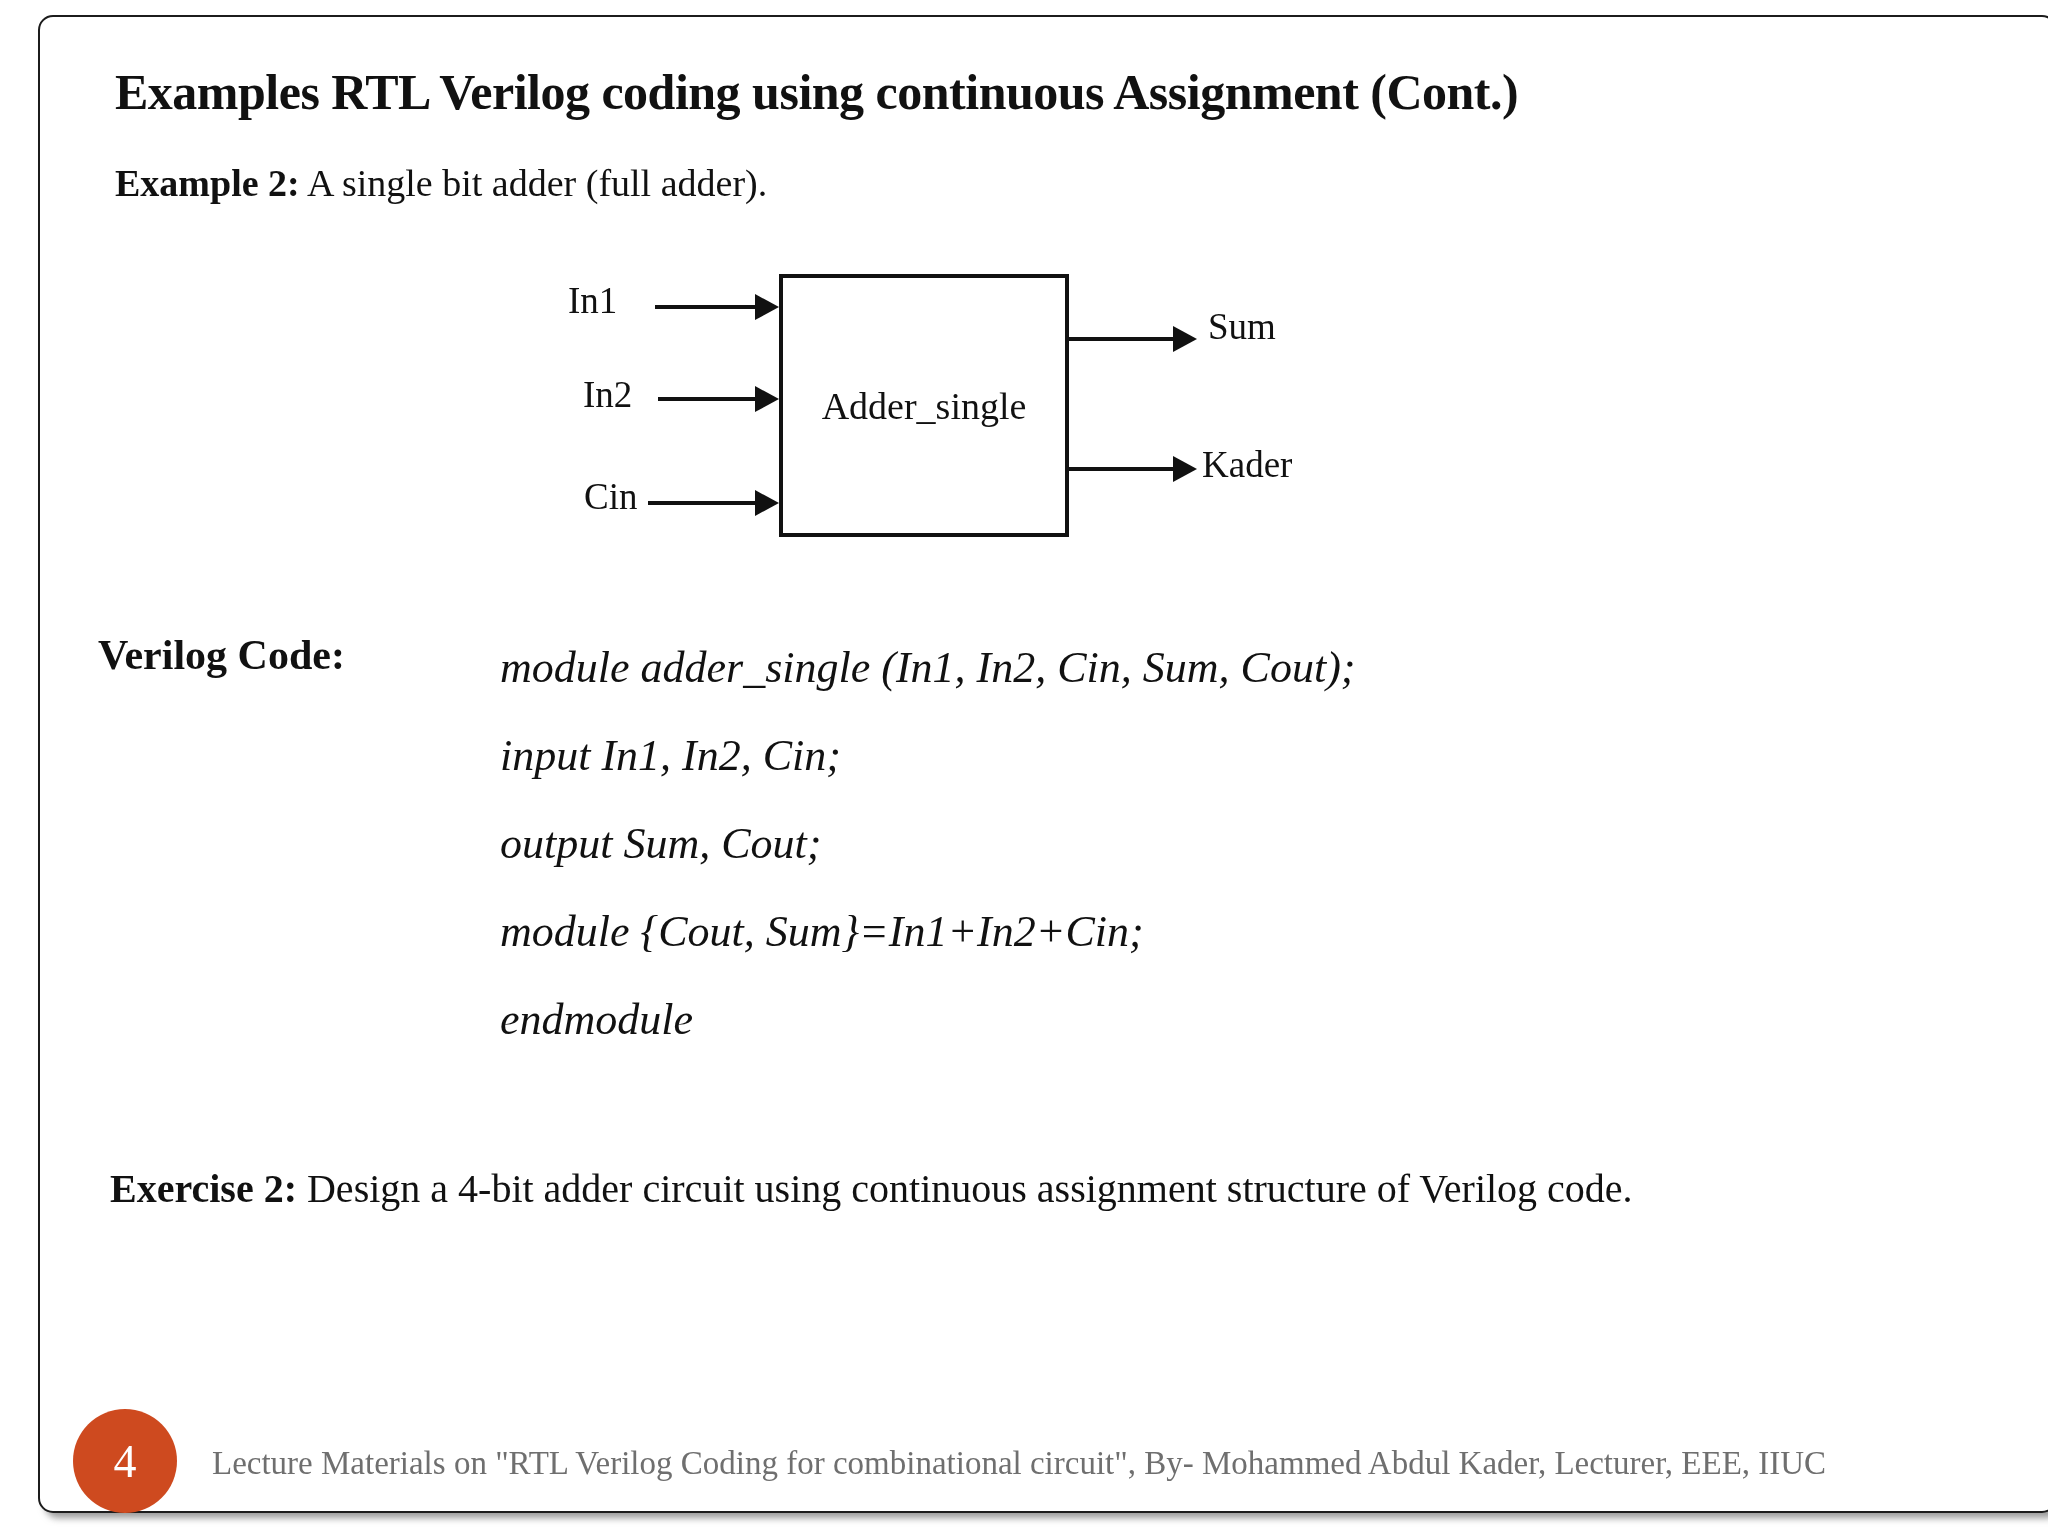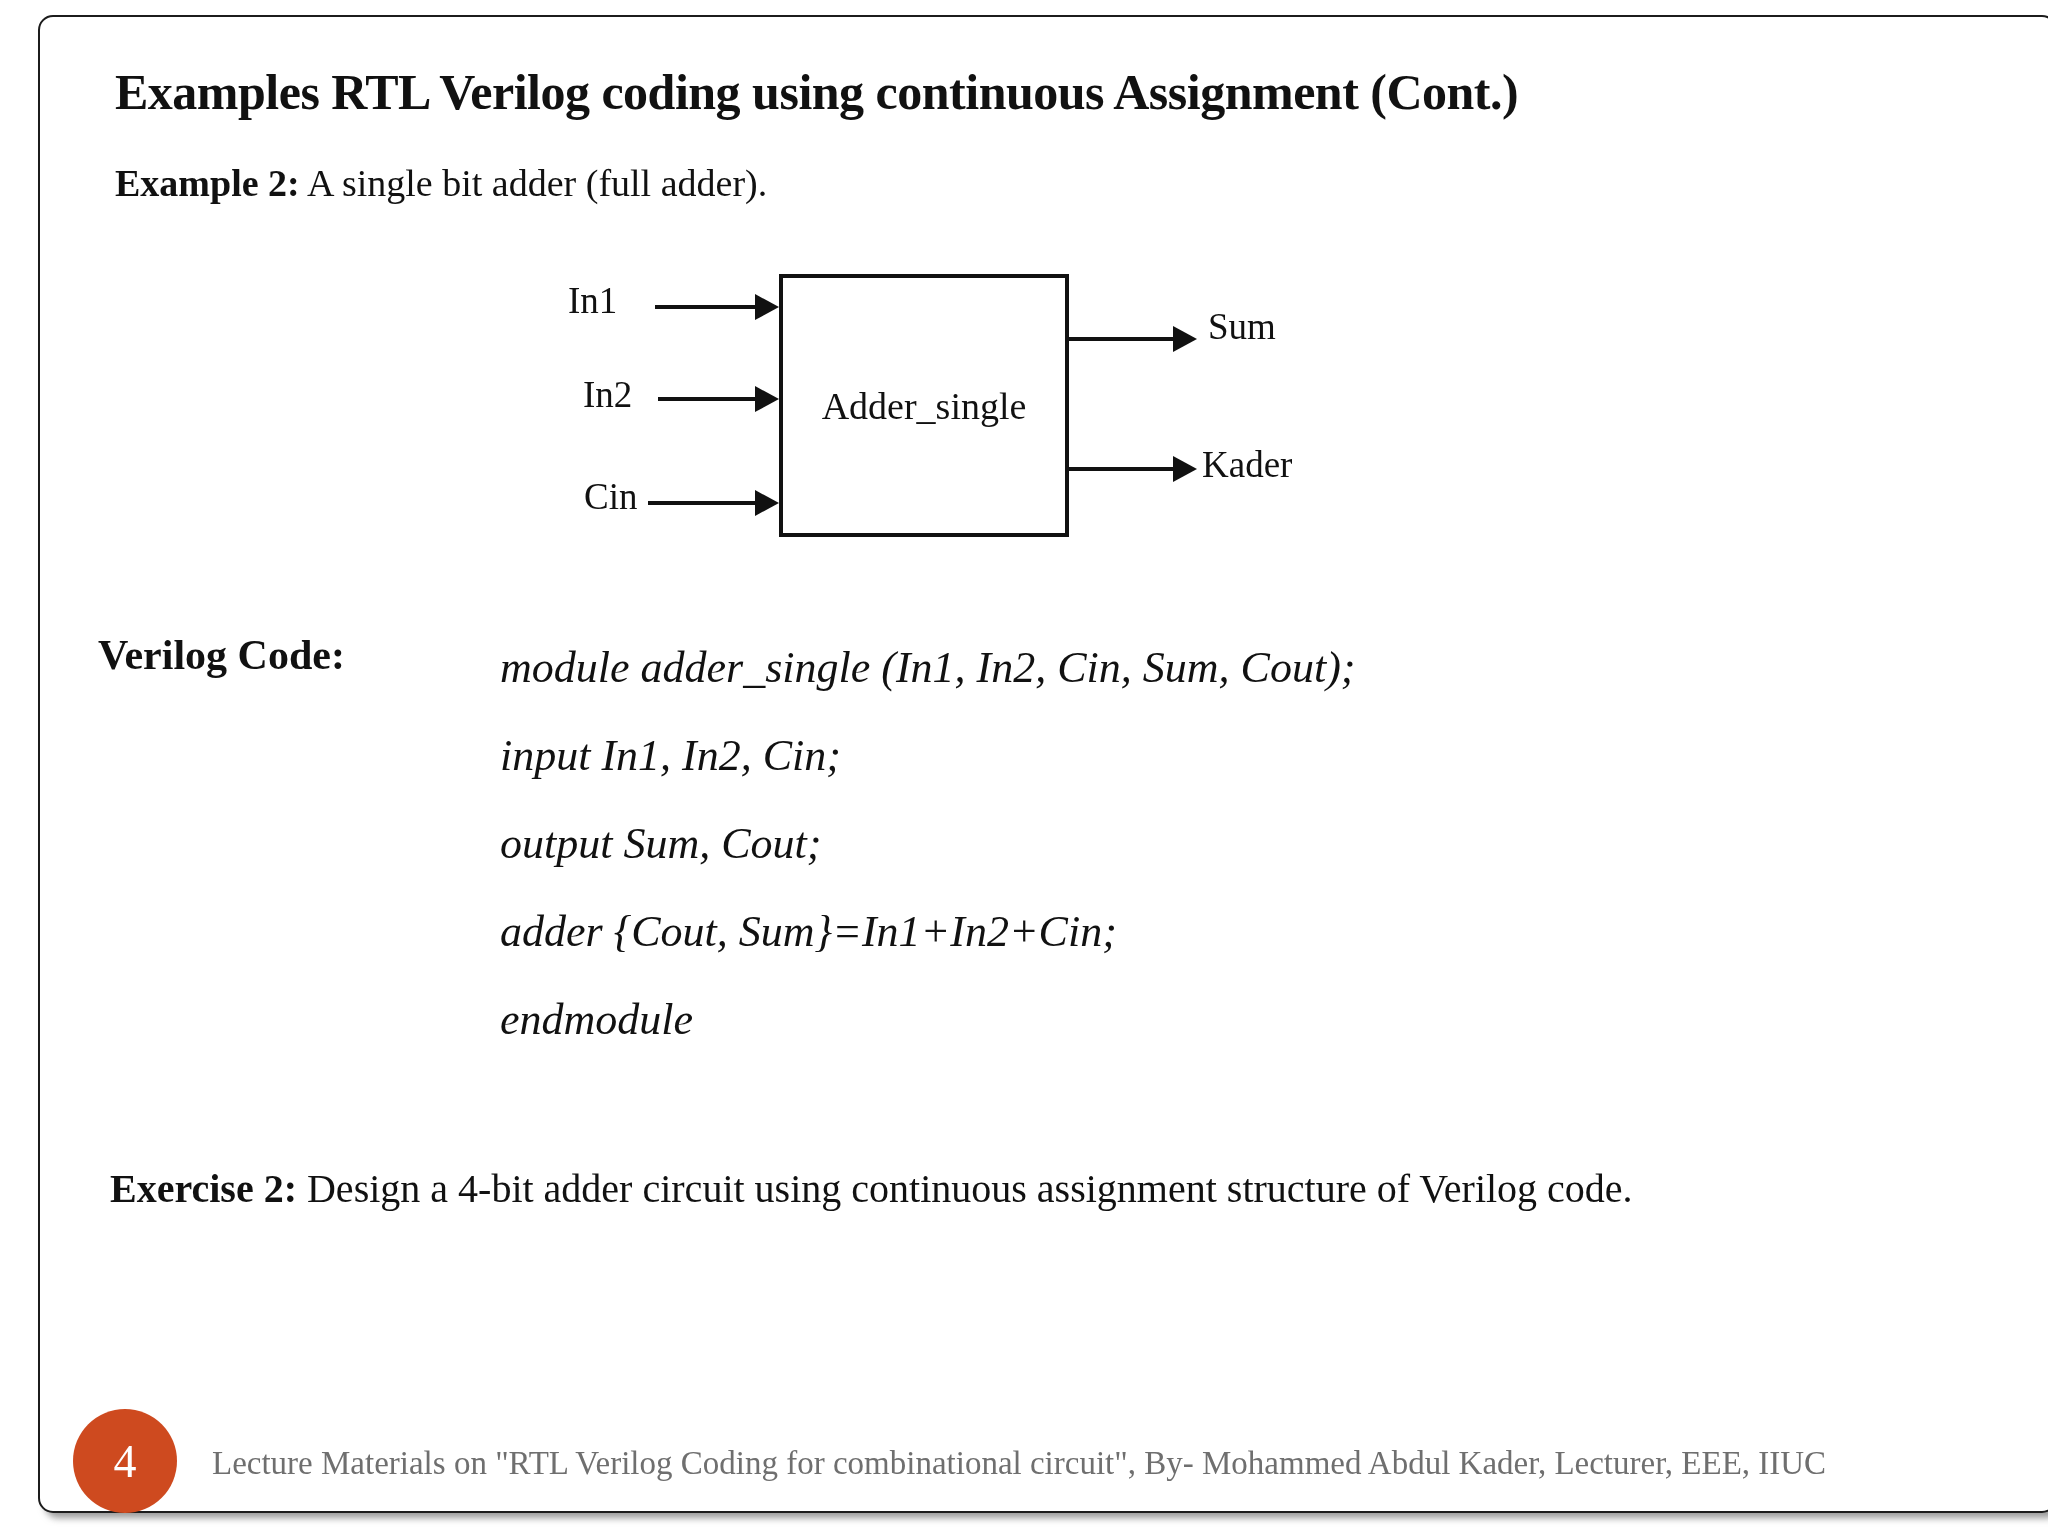--- a/index.html
+++ b/index.html
@@ -149,21 +149,21 @@
     <div class="abs port-label lbl-sum">Sum</div>
     <div class="abs port-label lbl-cout">Kader</div>
   </div>
 
   <div class="abs code-label">Verilog Code:</div>
 
   <div class="abs code-block">
     <div class="code-line">module adder_single (In1, In2, Cin, Sum, Cout);</div>
     <div class="code-line">input In1, In2, Cin;</div>
     <div class="code-line">output Sum, Cout;</div>
-    <div class="code-line">adder {Cout, Sum}=In1+In2+Cin;</div>
+    <div class="code-line">module {Cout, Sum}=In1+In2+Cin;</div>
     <div class="code-line">endmodule</div>
   </div>
 
   <div class="abs exercise-line">
     <span class="bold">Exercise 2:</span><span> Design a 4-bit adder circuit using continuous assignment structure of Verilog code.</span>
   </div>
 
   <div class="abs page-badge">
     <span>4</span>
   </div>

